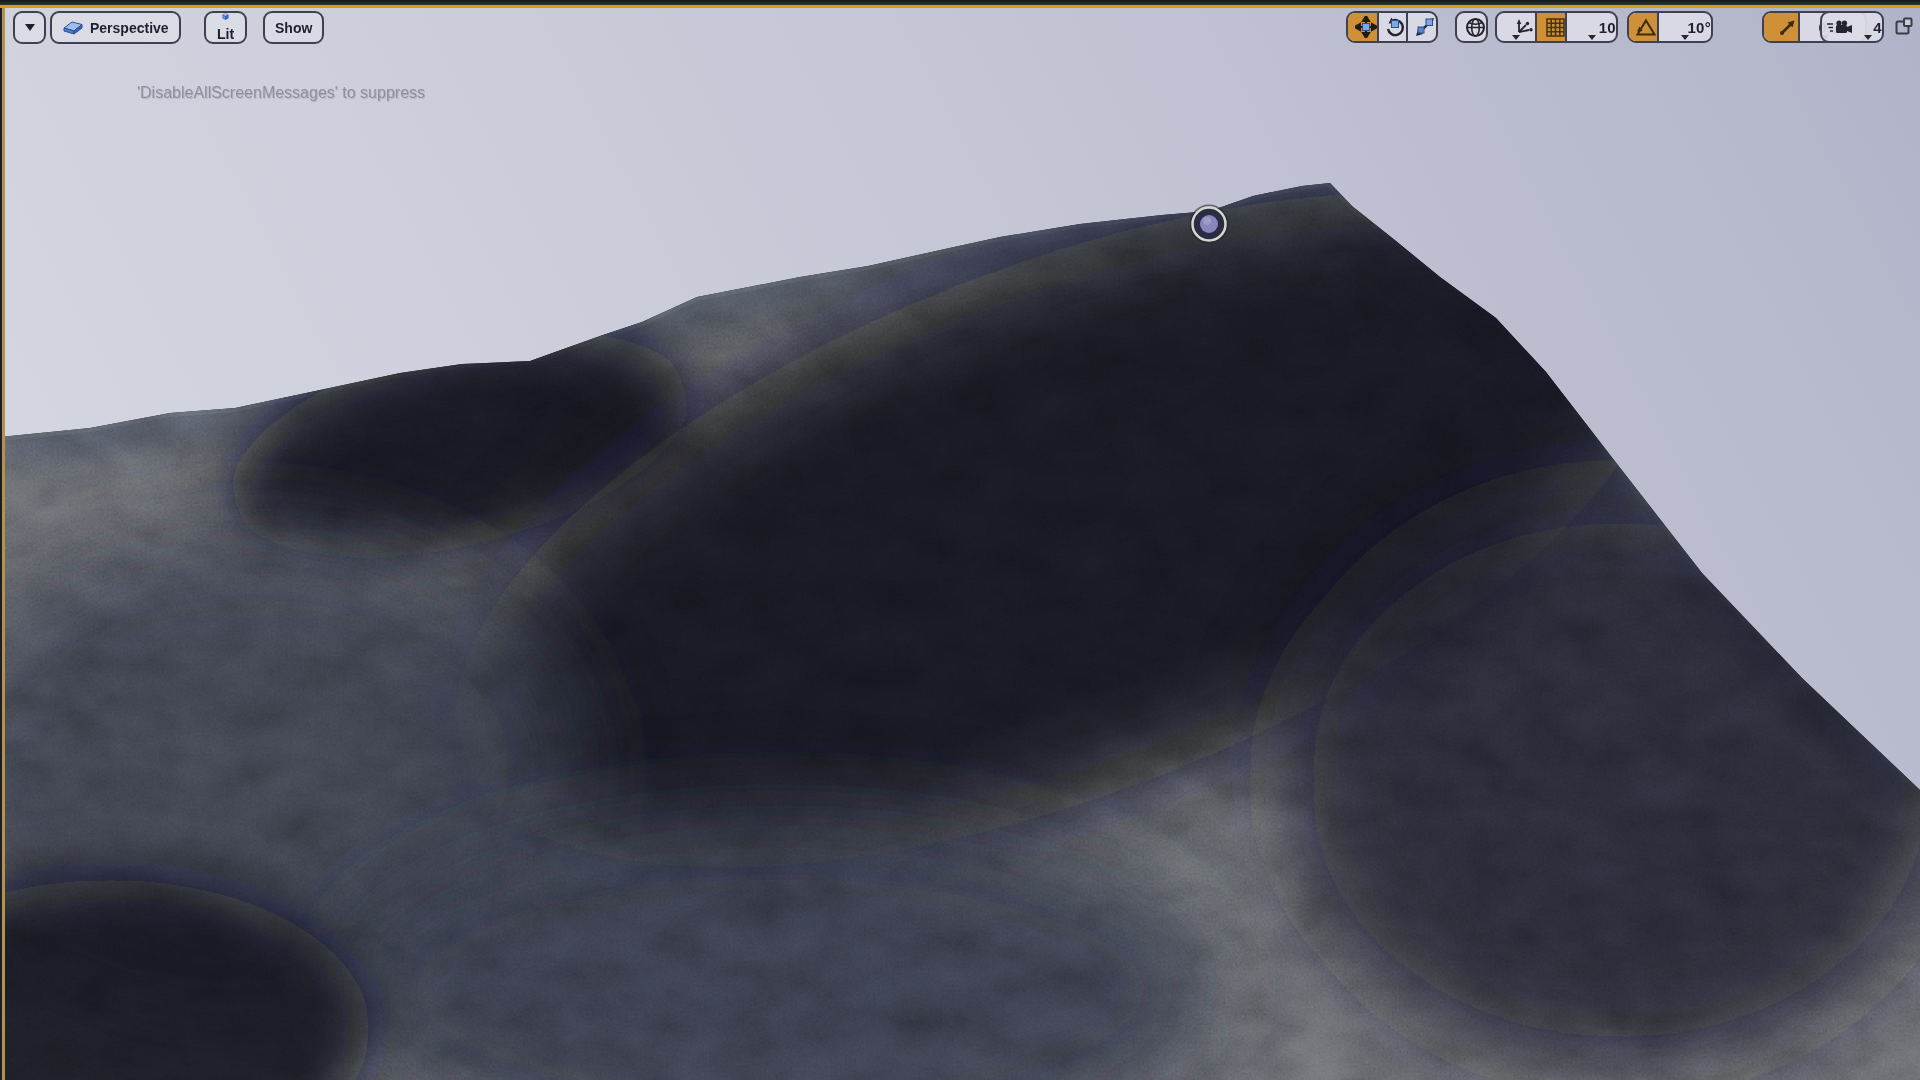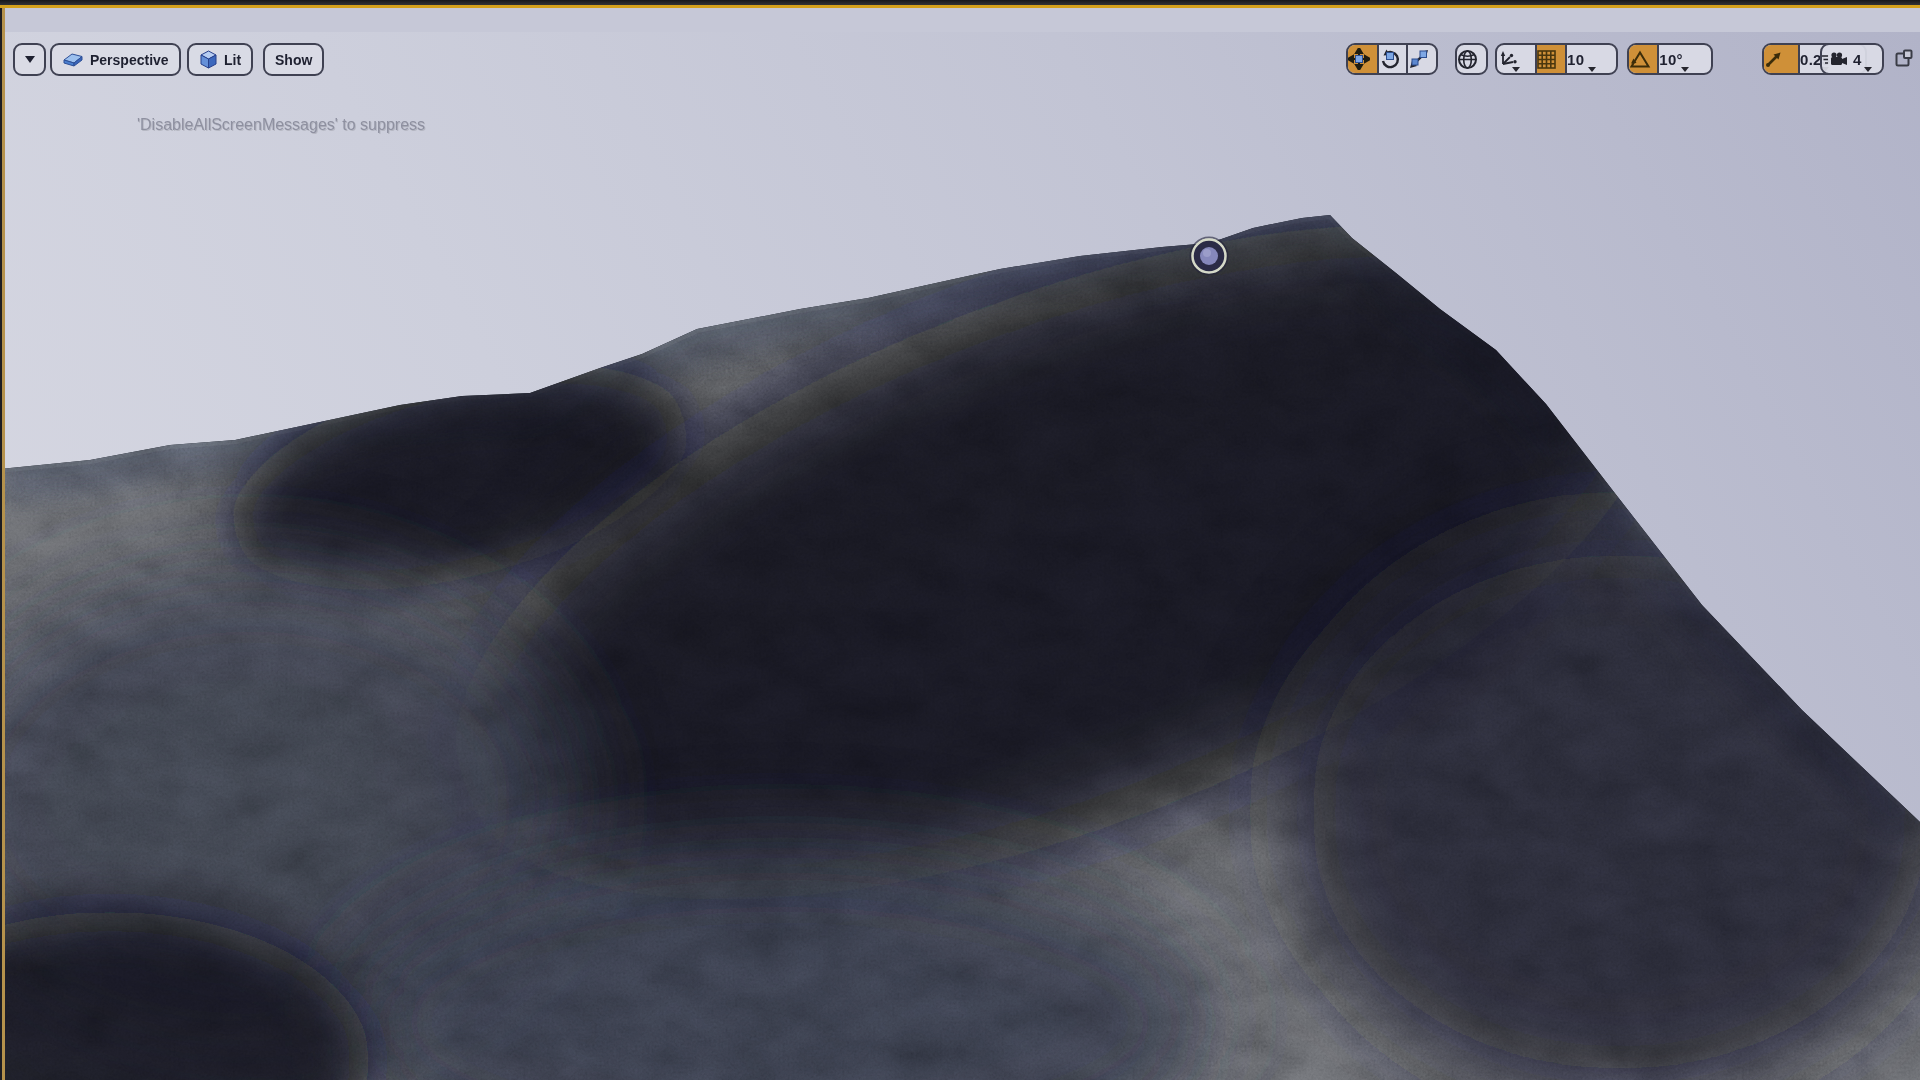--- a/index.html
+++ b/index.html
@@ -5,21 +5,20 @@
   html,body{margin:0;padding:0;}
   body{
     width:1920px;height:1080px;overflow:hidden;position:relative;
     font-family:"Liberation Sans",sans-serif;
     background:#c6c8d7;
   }
   
   .viewport{
     position:absolute;inset:0;
     background:linear-gradient(62deg,#d8d9e3 0%,#cdcfdc 35%,#c2c4d4 65%,#b1b3c8 100%);
-    margin-top:32px;
   }
   .scene-svg{position:absolute;inset:0;display:block;}
   
   .border-left-dark {position:absolute;left:0;top:0;bottom:0;width:2px;background:#1d1d22;z-index:40;}
   .border-left-gold {position:absolute;left:2px;top:0;bottom:0;width:3px;background:#b5924c;z-index:40;}
   .border-top-dark  {position:absolute;left:0;right:0;top:0;height:5px;background:linear-gradient(#17171a,#323236);z-index:41;}
   .border-top-gold  {position:absolute;left:0;right:0;top:5px;height:3px;background:#d4a01c;z-index:41;}
   
   .tbtn{
     position:absolute;top:11px;height:33px;box-sizing:border-box;
@@ -28,21 +27,21 @@
     display:flex;align-items:center;justify-content:center;gap:6px;
     padding:0 10px;color:#1e2030;font-weight:bold;font-size:14px;
   }
   .pill{
     position:absolute;top:11px;height:32px;box-sizing:border-box;
     background:rgba(218,219,230,.94);
     border:2px solid #3f4152;border-radius:9px;
     display:flex;align-items:stretch;overflow:hidden;
   }
   .seg{
-    display:flex;align-items:center;justify-content:flex-start;
+    display:flex;align-items:center;justify-content:flex-end;
     position:relative;box-sizing:border-box;
   }
   .seg + .seg{border-left:2px solid #3f4152;}
   .seg.active{background:#cf9038;}
   .seg .num{font-weight:bold;font-size:15px;color:#1f2130;letter-spacing:.3px;}
   .caret{
     position:absolute;bottom:1px;left:50%;transform:translateX(-50%);
     width:0;height:0;border-left:4px solid transparent;border-right:4px solid transparent;
     border-top:5px solid #26262e;
   }
@@ -142,21 +141,21 @@
 
   <div class="tbtn z30" style="left:50px;">
     <svg class="icon" width="22" height="17" viewBox="0 0 22 17">
       <polygon points="2,9 10,3 20,5.5 12,12" fill="#9cc0ee" stroke="#2d4f96" stroke-width="1"></polygon>
       <polygon points="2,9 12,12 12,15 2,12" fill="#4a7fd0" stroke="#2d4f96" stroke-width="1"></polygon>
       <polygon points="12,12 20,5.5 20,9 12,15" fill="#3a65ba" stroke="#2d4f96" stroke-width="1"></polygon>
     </svg>
     <span>Perspective</span>
   </div>
 
-  <div class="tbtn z30" style="left:187px;">
+  <div class="tbtn z30" style="left:204px;flex-direction:column;">
     <svg class="icon" width="19" height="19" viewBox="0 0 19 19">
       <polygon points="9.5,1 17,5 9.5,9 2,5" fill="#b7cdf2" stroke="#27408c" stroke-width="1"></polygon>
       <polygon points="2,5 9.5,9 9.5,18 2,14" fill="#6590d8" stroke="#27408c" stroke-width="1"></polygon>
       <polygon points="17,5 17,14 9.5,18 9.5,9" fill="#3c68bd" stroke="#27408c" stroke-width="1"></polygon>
     </svg>
     <span>Lit</span>
   </div>
 
   <div class="tbtn z30" style="left:263px;">
     <span>Show</span>

